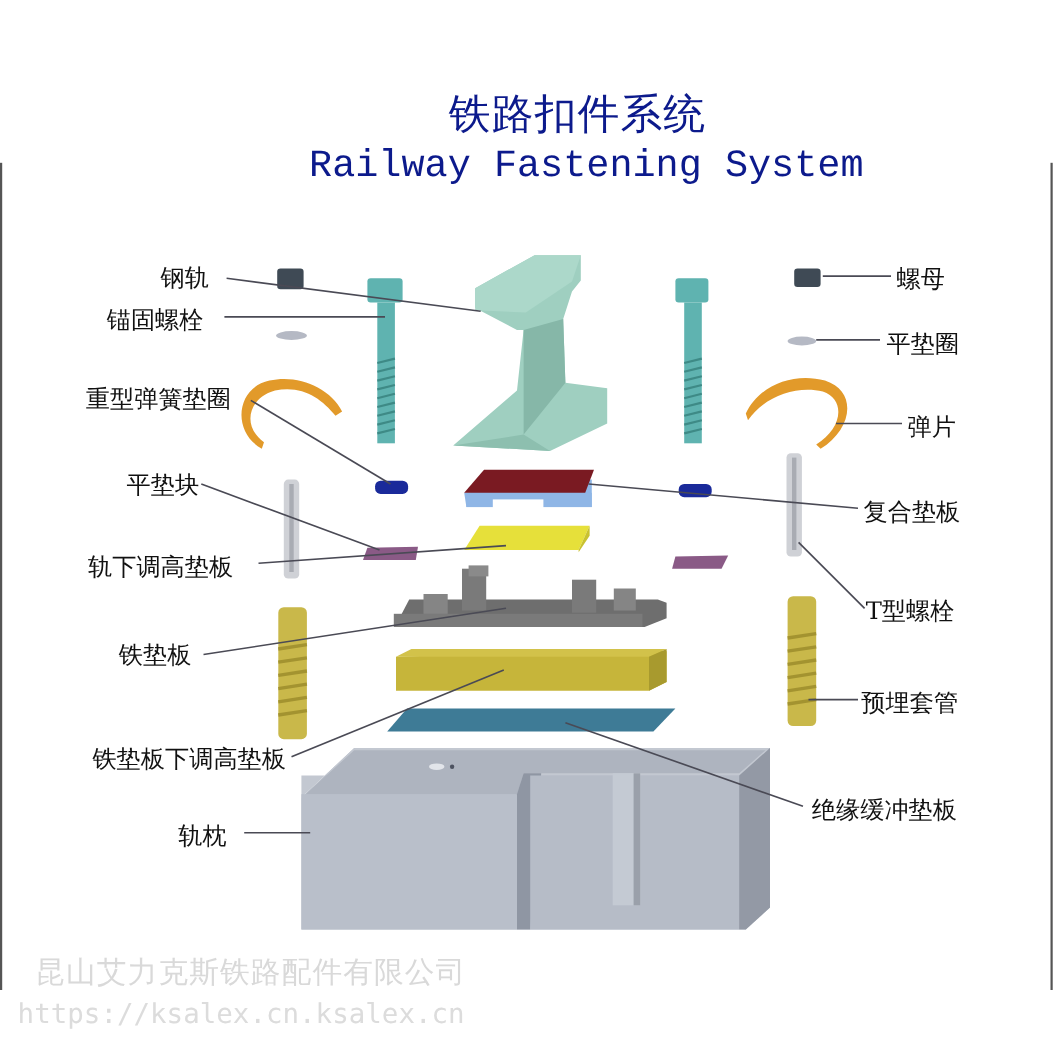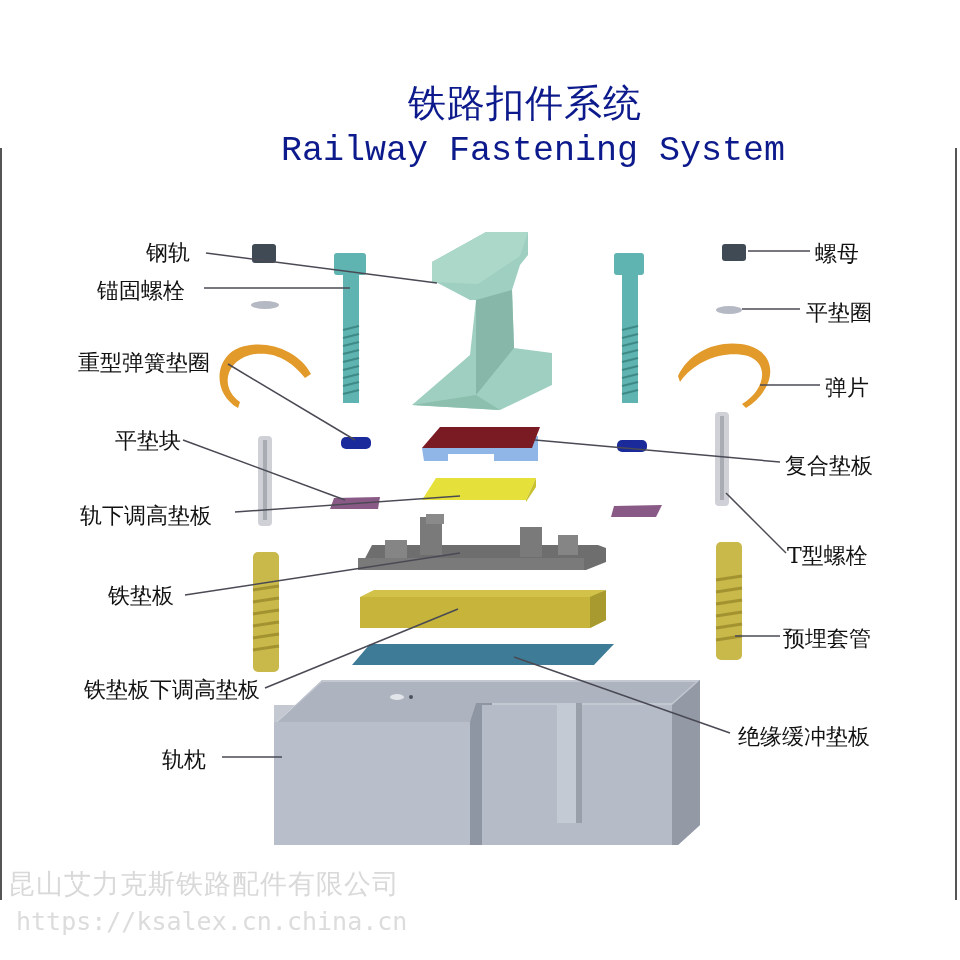--- a/index.html
+++ b/index.html
@@ -2,21 +2,21 @@
 <html><head>
   <meta charset="utf-8">
   <style>
     html, body { margin: 0; padding: 0; background: #ffffff; }
     body { width: 960px; height: 960px; position: relative; overflow: hidden; font-family: "DejaVu Serif", serif; }
     .frame { position: absolute; left: 0; top: 148px; width: 957px; height: 752px; border-left: 2px solid #555; border-right: 2px solid #555; box-sizing: border-box; }
     .title-cn { position: absolute; left: 0; width: 1050px; top: 78px; text-align: center; color: #0c1a8c; font-size: 38px; font-family: "DejaVu Serif", serif; letter-spacing: 1px; }
     .title-en { position: absolute; left: 0; width: 1066px; top: 131px; text-align: center; color: #0c1a8c; font-size: 35px; font-family: "Liberation Mono", monospace; }
     svg.diagram { position: absolute; left: 0; top: 0; }
     .lbl { font-family: "DejaVu Serif", serif; font-size: 22px; fill: #111; }
-    .wm1 { position: absolute; left: 8px; top: 866px; font-size: 27px; color: #d9d9d9; font-family: "DejaVu Sans", sans-serif; letter-spacing: 1px; }
+    .wm1 { position: absolute; left: 32px; top: 866px; font-size: 27px; color: #d9d9d9; font-family: "DejaVu Sans", sans-serif; letter-spacing: 1px; }
     .wm2 { position: absolute; left: 16px; top: 907px; font-size: 25px; color: #dcdcdc; font-family: "DejaVu Sans Mono", monospace; }
   </style>
 </head>
 <body>
 
 <div class="frame"></div>
 
 <div class="title-cn">铁路扣件系统</div>
 <div class="title-en">Railway Fastening System</div>
 
@@ -181,13 +181,13 @@
   <text class="lbl" x="815" y="261">螺母</text>
   <text class="lbl" x="806" y="320">平垫圈</text>
   <text class="lbl" x="825" y="395">弹片</text>
   <text class="lbl" x="785" y="473">复合垫板</text>
   <text class="lbl" x="787" y="563">T型螺栓</text>
   <text class="lbl" x="783" y="646">预埋套管</text>
   <text class="lbl" x="738" y="744">绝缘缓冲垫板</text>
 </svg>
 
 <div class="wm1">昆山艾力克斯铁路配件有限公司</div>
-<div class="wm2">https://ksalex.cn.china.cn</div>
+<div class="wm2">https://ksalex.cn.ksalex.cn</div>
 
 </body></html>

